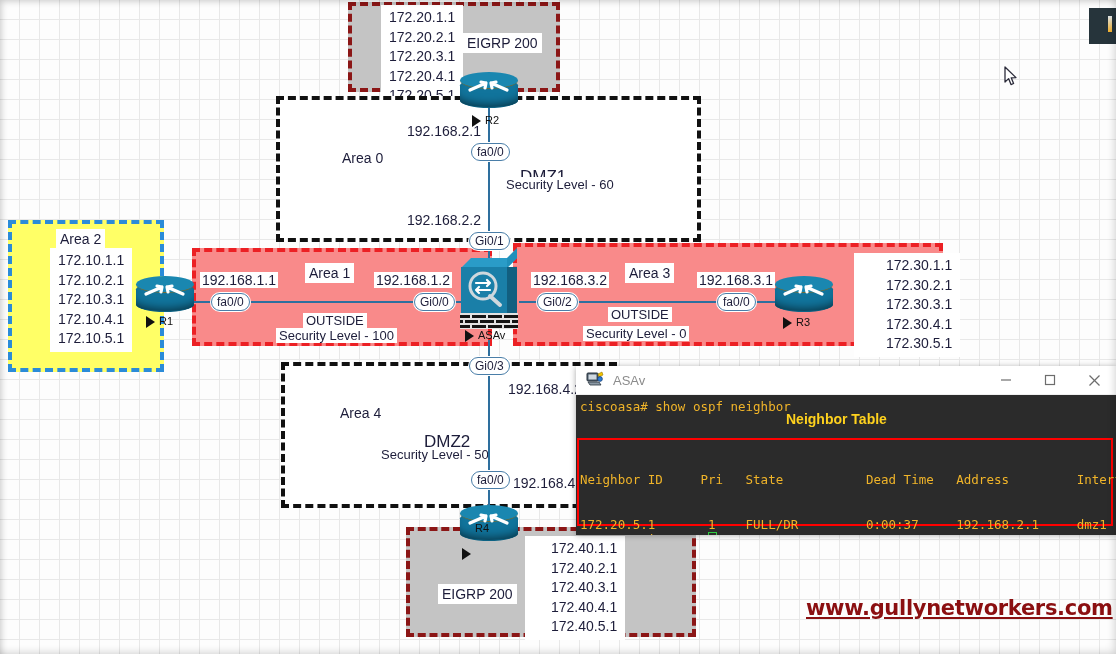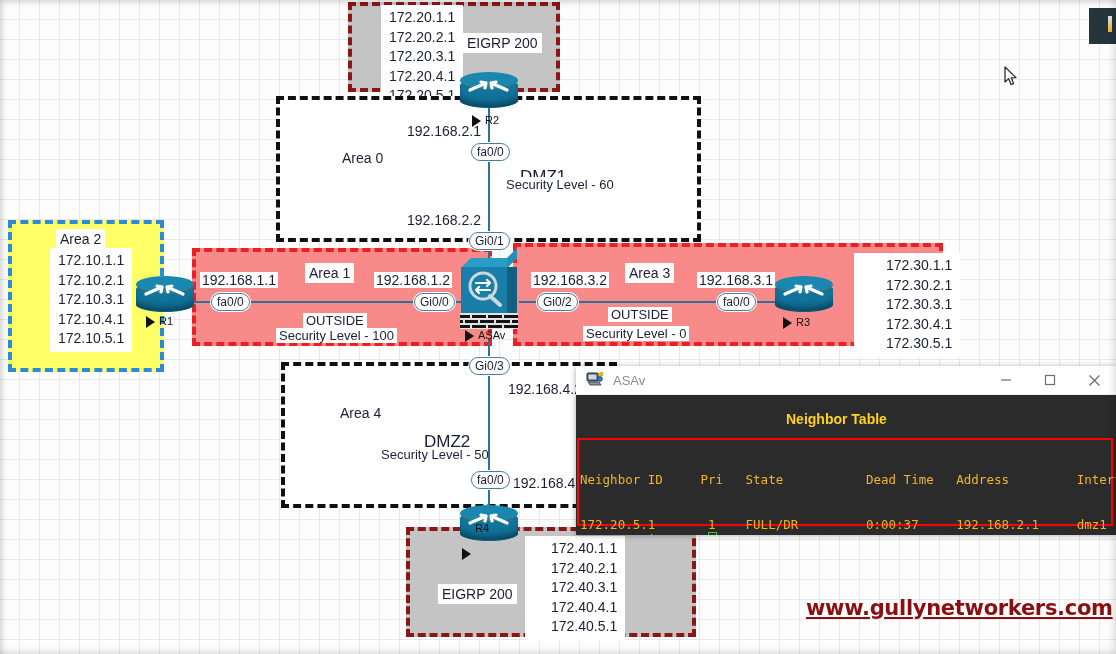--- a/index.html
+++ b/index.html
@@ -370,20 +370,21 @@
         <div class="wbtn">
           <svg width="13" height="13" viewBox="0 0 13 13">
               <line x1="1.5" y1="1.5" x2="11.5" y2="11.5" stroke="#6d6d6d" stroke-width="1.2"></line>
               <line x1="11.5" y1="1.5" x2="1.5" y2="11.5" stroke="#6d6d6d" stroke-width="1.2"></line>
             </svg>
         </div>
       </div>
     </div>
 
     <div class="screen">
+      <div class="cmdline">ciscoasa# show ospf neighbor</div>
       <div class="tabletitle">Neighbor Table</div>
 
       <div class="redbox"></div>
 
       <div class="rows">
         <div>Neighbor ID     Pri   State           Dead Time   Address         Interface</div>
         <div>172.20.5.1       1    FULL/DR         0:00:37     192.168.2.1     dmz1</div>
         
         
         

